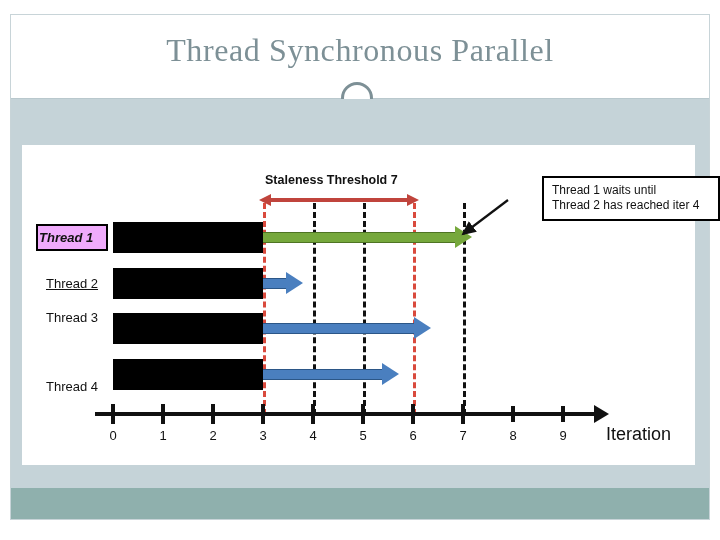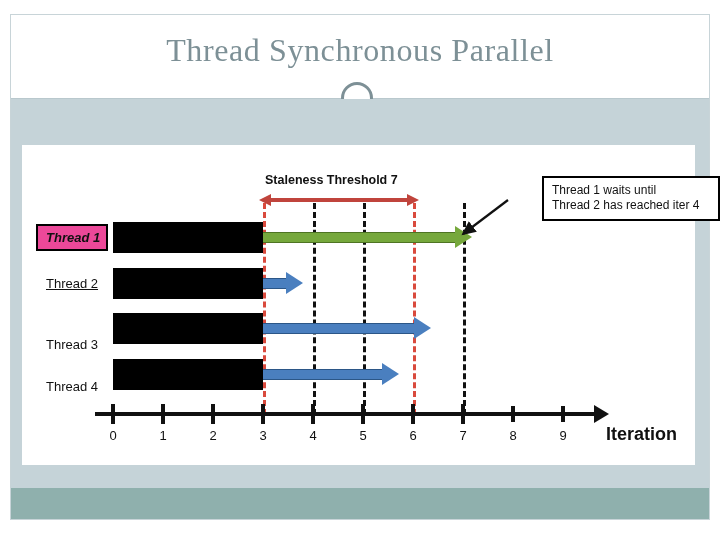--- a/index.html
+++ b/index.html
@@ -110,22 +110,22 @@
     position: absolute;
     font-family: "Liberation Sans", sans-serif;
     font-size: 13px;
     color: #111111;
     white-space: nowrap;
   }
   .thread-label.boxed {
     border: 2px solid #000000;
     font-weight: bold;
     font-style: italic;
-    padding: 4px 8px;
-    background: #ec4899;
+    padding: 4px 1px;
+    background: #f0abfc;
     box-sizing: border-box;
   }
   .thread-label.plain {
     padding: 4px 6px;
   }
 
   
   .black-bar {
     position: absolute;
     background: #000000;
@@ -230,21 +230,21 @@
   .axis-num {
     position: absolute;
     font-size: 13px;
     color: #111111;
     text-align: center;
     width: 20px;
   }
   .axis-caption {
     position: absolute;
     font-size: 18px;
-    font-weight: bold;
+    font-weight: normal;
     color: #111111;
     white-space: nowrap;
   }
 </style>
 </head>
 <body>
 
 <div id="slide">
 
   <div class="frame-line-top"></div>
@@ -277,21 +277,21 @@
   <div class="thread-label boxed" style="left:36px; top:224px; width:72px;">Thread 1</div>
   <div class="black-bar" style="left:113px; top:222px; width:150px;"></div>
   <div class="harrow-shaft green" style="left:263px; top:232px; width:193px;"></div>
   <div class="harrow-head green" style="left:455px; top:226px;"></div>
 
   <div class="thread-label plain" style="left:40px; top:272px;text-decoration:underline;">Thread 2</div>
   <div class="black-bar" style="left:113px; top:268px; width:150px;"></div>
   <div class="harrow-shaft blue" style="left:263px; top:278px; width:24px;"></div>
   <div class="harrow-head blue" style="left:286px; top:272px;"></div>
 
-  <div class="thread-label plain" style="left:40px; top:333px;">Thread 3</div>
+  <div class="thread-label plain" style="left:40px; top:306px;">Thread 3</div>
   <div class="black-bar" style="left:113px; top:313px; width:150px;"></div>
   <div class="harrow-shaft blue" style="left:263px; top:323px; width:152px;"></div>
   <div class="harrow-head blue" style="left:414px; top:317px;"></div>
 
   <div class="thread-label plain" style="left:40px; top:363px;margin-top:12px;">Thread 4</div>
   <div class="black-bar" style="left:113px; top:359px; width:150px;"></div>
   <div class="harrow-shaft blue" style="left:263px; top:369px; width:120px;"></div>
   <div class="harrow-head blue" style="left:382px; top:363px;"></div>
 
   <svg style="position:absolute; left:450px; top:196px; width:62px; height:50px; overflow:visible;">

